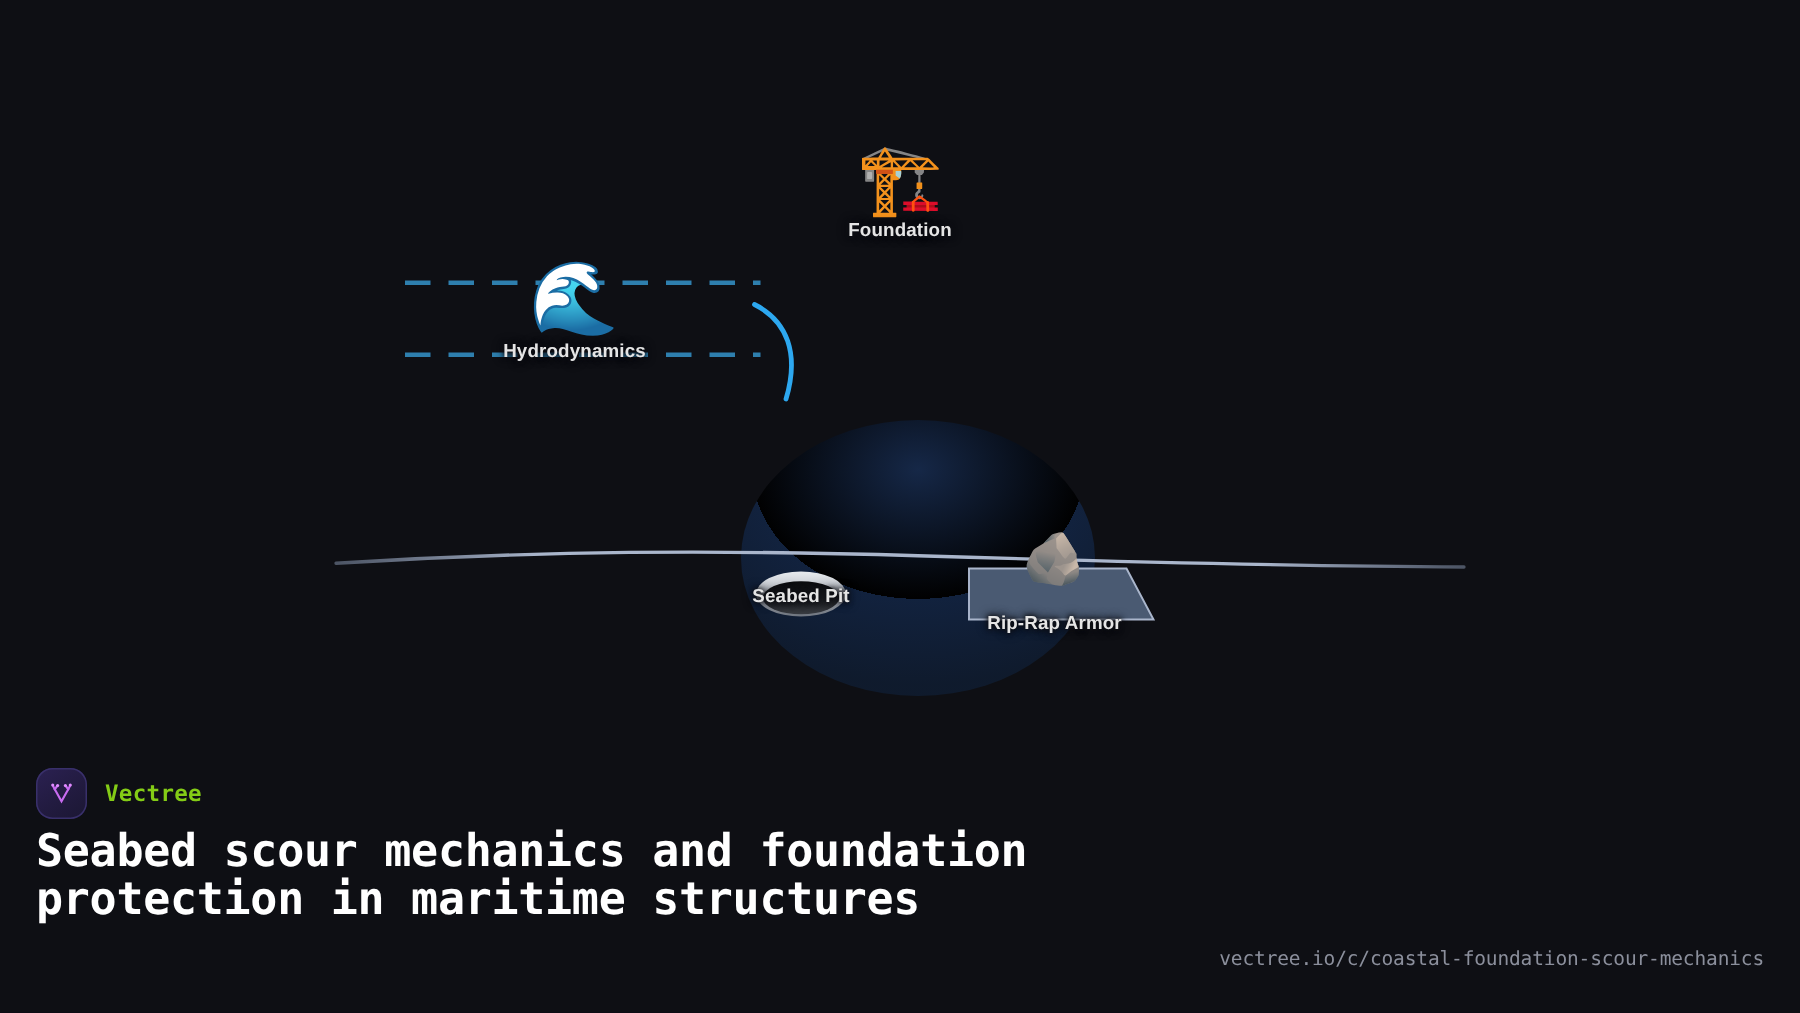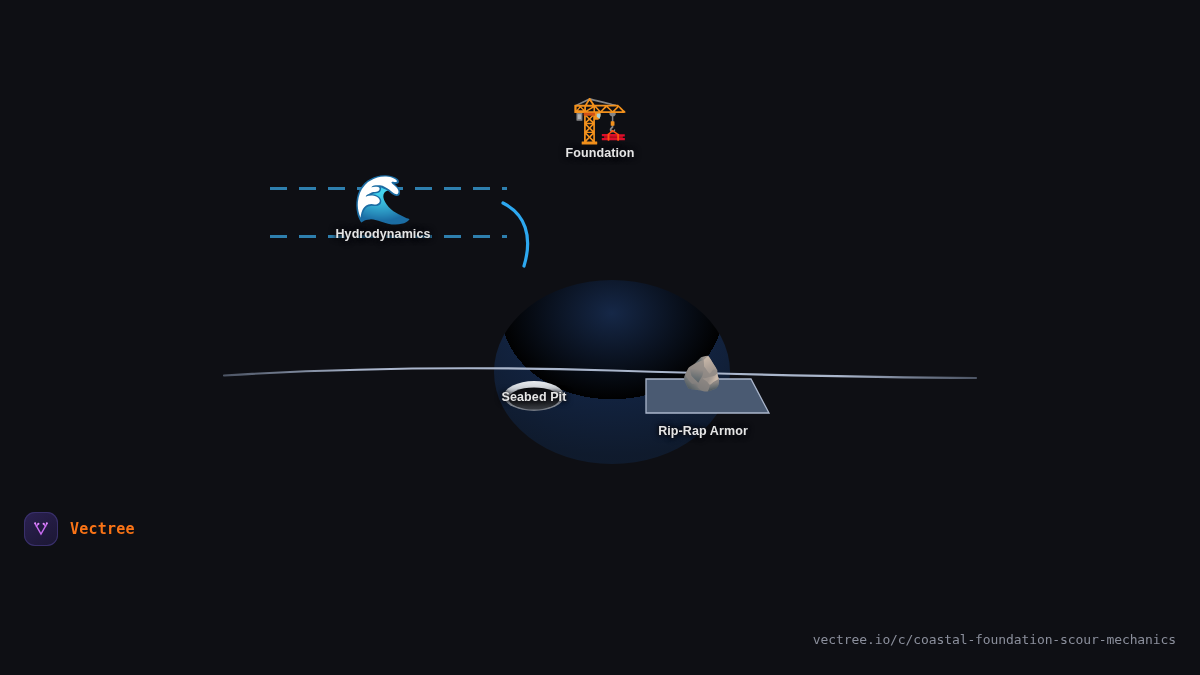--- a/index.html
+++ b/index.html
@@ -71,21 +71,21 @@
   #node-hydro { left: 383px; top: 175px; }
   #node-hydro .node-emoji { font-size: 48px; }
 
   
   #node-scour { left: 534px; top: 381px; }
   #node-scour .node-label { margin-top: 9px; }
 
   
   #node-riprap { left: 703px; top: 356px; }
   #node-riprap .node-emoji { font-size: 34px; }
-  #node-riprap .node-label { margin-top: 34px; }
+  #node-riprap .node-label { margin-top: 18px; }
 
   
   #footer {
     position: absolute;
     left: 0;
     top: 490px;
     width: 1200px;
     height: 185px;
     background: #0e0f14;
   }
@@ -108,21 +108,21 @@
     display: flex;
     align-items: center;
     justify-content: center;
     flex: 0 0 auto;
   }
 
   #brand-name {
     font-family: "DejaVu Sans Mono", "Liberation Mono", monospace;
     font-size: 15px;
     font-weight: bold;
-    color: #f97316;
+    color: #84cc16;
     letter-spacing: 0.2px;
   }
 
   #headline {
     position: absolute;
     left: 24px;
     top: 62px;
     width: 760px;
     font-family: "DejaVu Sans Mono", "Liberation Mono", monospace;
     font-size: 30px;
@@ -243,18 +243,19 @@
             <circle cx="5.0" cy="5.2" r="1.25"></circle>
             <circle cx="8.9" cy="5.6" r="1.25"></circle>
             <circle cx="19.0" cy="5.2" r="1.25"></circle>
             <circle cx="15.1" cy="5.6" r="1.25"></circle>
           </g>
         </svg>
       </span>
       <span id="brand-name">Vectree</span>
     </div>
 
+    <h1 id="headline">Seabed scour mechanics and foundation protection in maritime structures</h1>
 
     <div id="source-url">vectree.io/c/coastal-foundation-scour-mechanics</div>
 
   </div>
 
 </div>
 
 </body></html>

